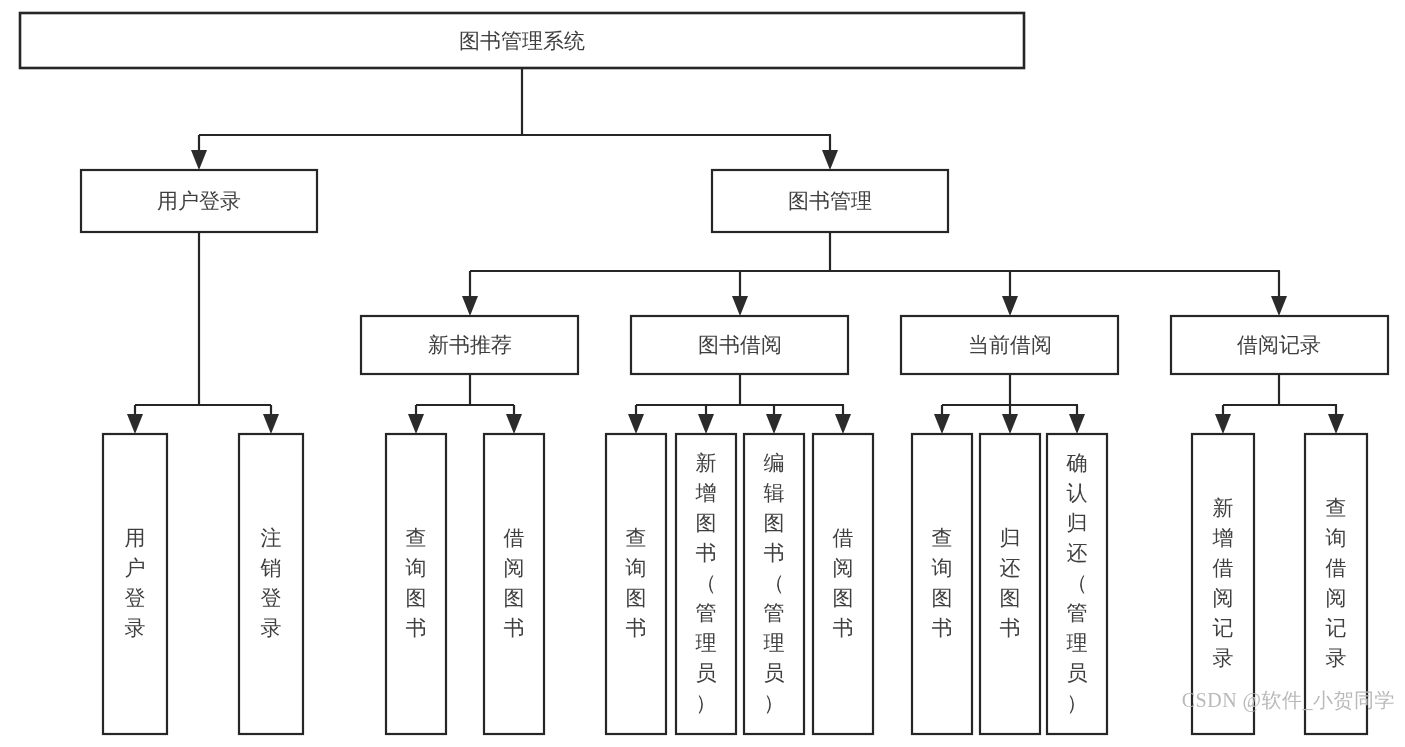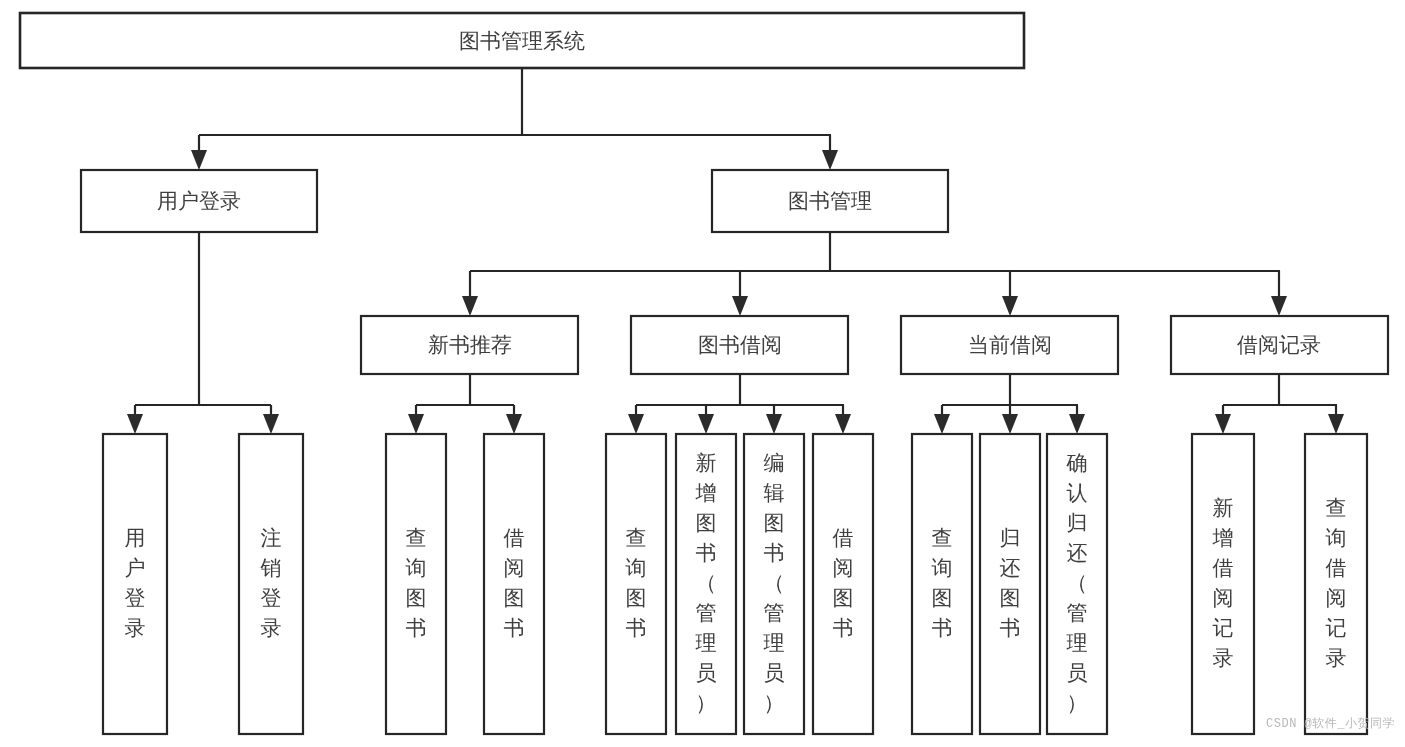--- a/index.html
+++ b/index.html
@@ -52,23 +52,23 @@
   }
   .node-label-v {
     fill: #3f3f3f;
     font-family: "Liberation Sans", "DejaVu Sans", sans-serif;
     font-size: 21px;
     text-anchor: middle;
   }
   .watermark {
     position: absolute;
     right: 10px;
-    bottom: 6px;
-    font-family: Liberation Mono, monospace;
-    font-size: 12px;
+    bottom: 24px;
+    font-family: Liberation Serif, serif;
+    font-size: 20px;
     color: #b9b9b9;
     letter-spacing: 0.5px;
     white-space: nowrap;
     user-select: none;
   }
 </style>
 </head>
 <body>
 
 <div id="diagram-root">

